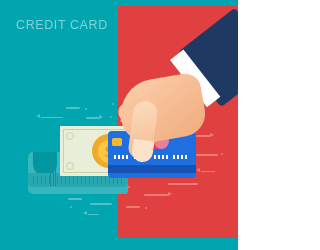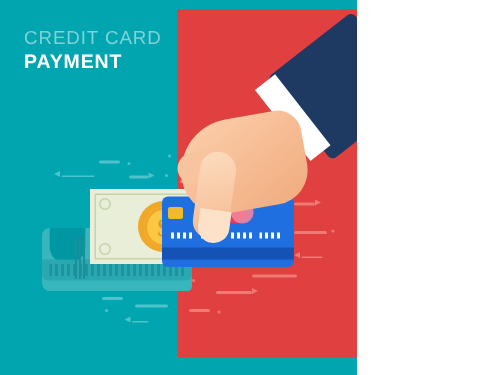--- a/index.html
+++ b/index.html
@@ -359,21 +359,20 @@
 </head>
 <body>
 
 <div id="poster">
 
   <div class="panel-teal"></div>
   <div class="panel-red"></div>
 
   <div class="headline">
     <span class="line1">CREDIT CARD</span>
-    <span class="line2">PAYMENT</span>
   </div>
 
   <div class="deco teal" style="left:0;top:0;width:118px;height:250px;">
     <div class="tri left" style="left:36px;top:114px;"></div>
     <div class="bar" style="left:41px;top:116.5px;width:22px;"></div>
     <div class="bar" style="left:66px;top:107px;width:14px;"></div>
     <div class="dot" style="left:85px;top:108px;"></div>
     <div class="bar" style="left:86px;top:117px;width:13px;"></div>
     <div class="tri right" style="left:99px;top:115px;"></div>
     <div class="dot" style="left:112px;top:103px;"></div>

